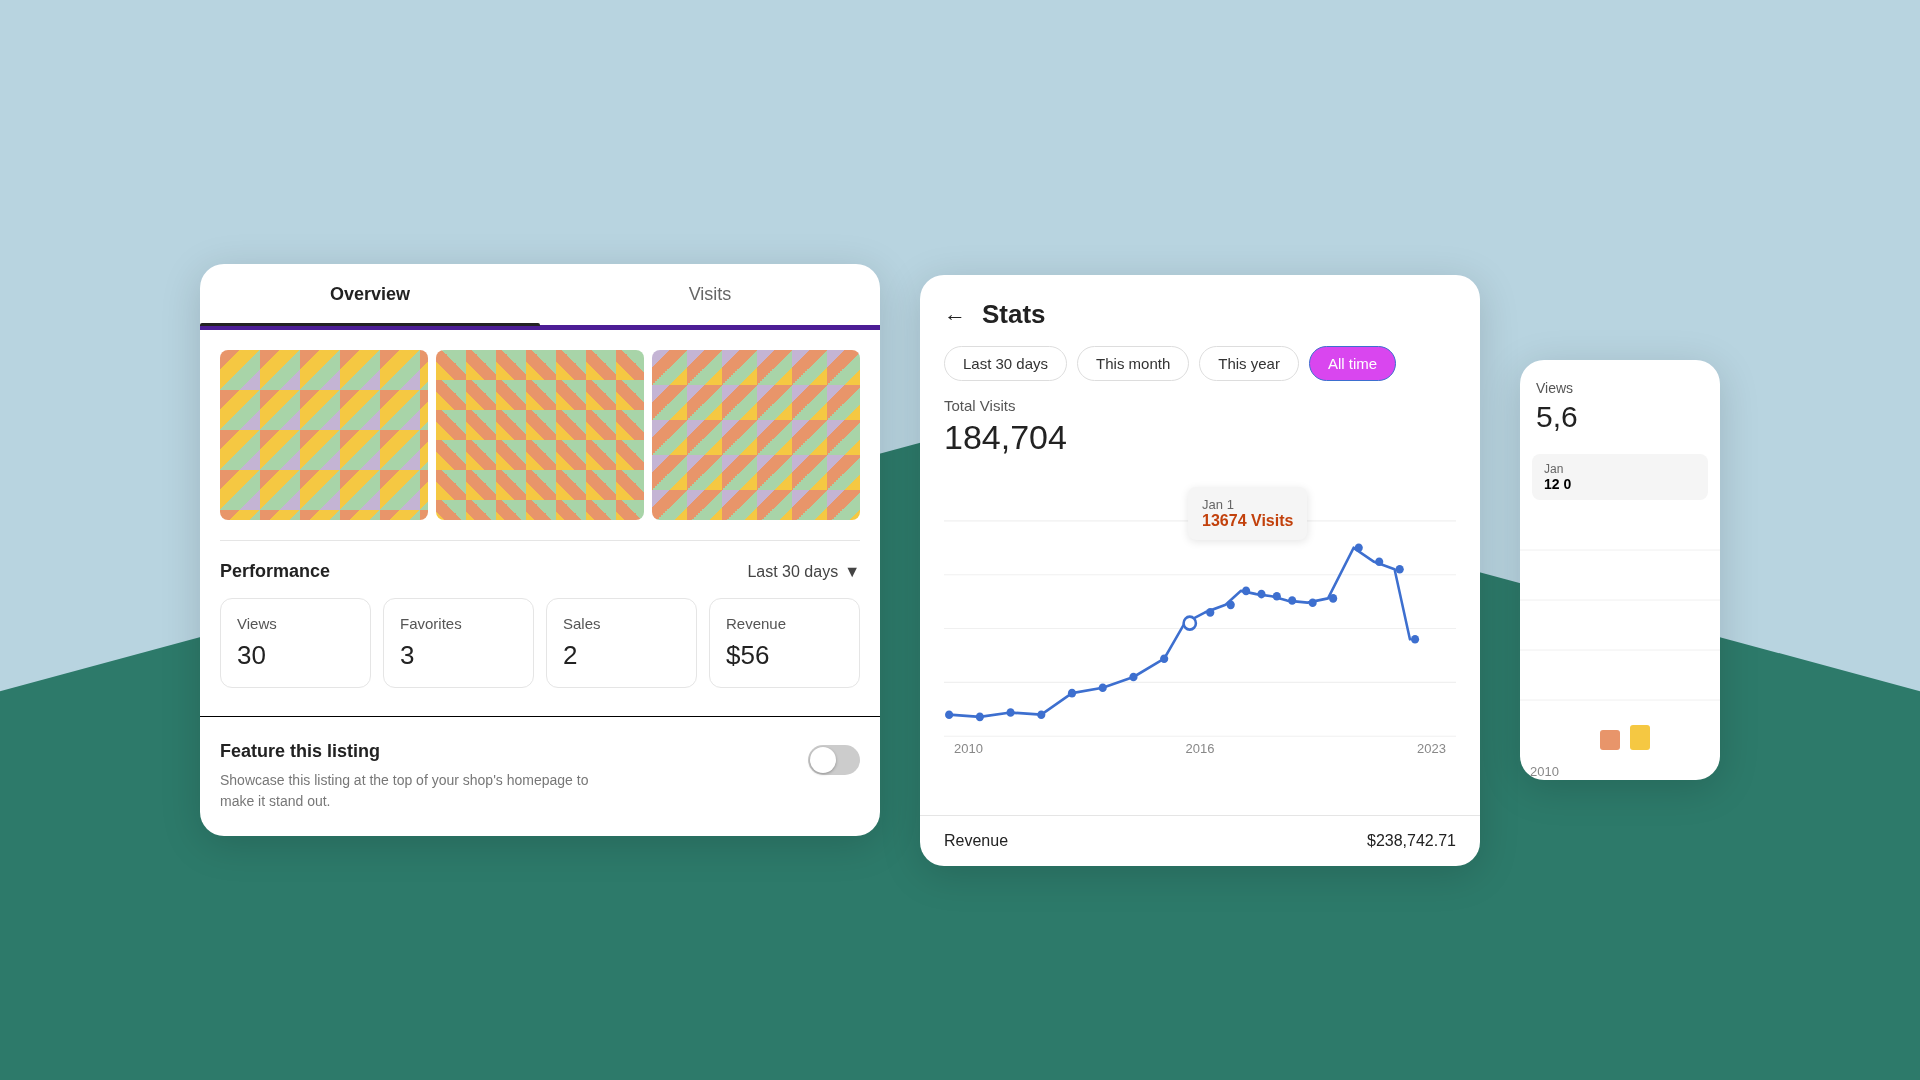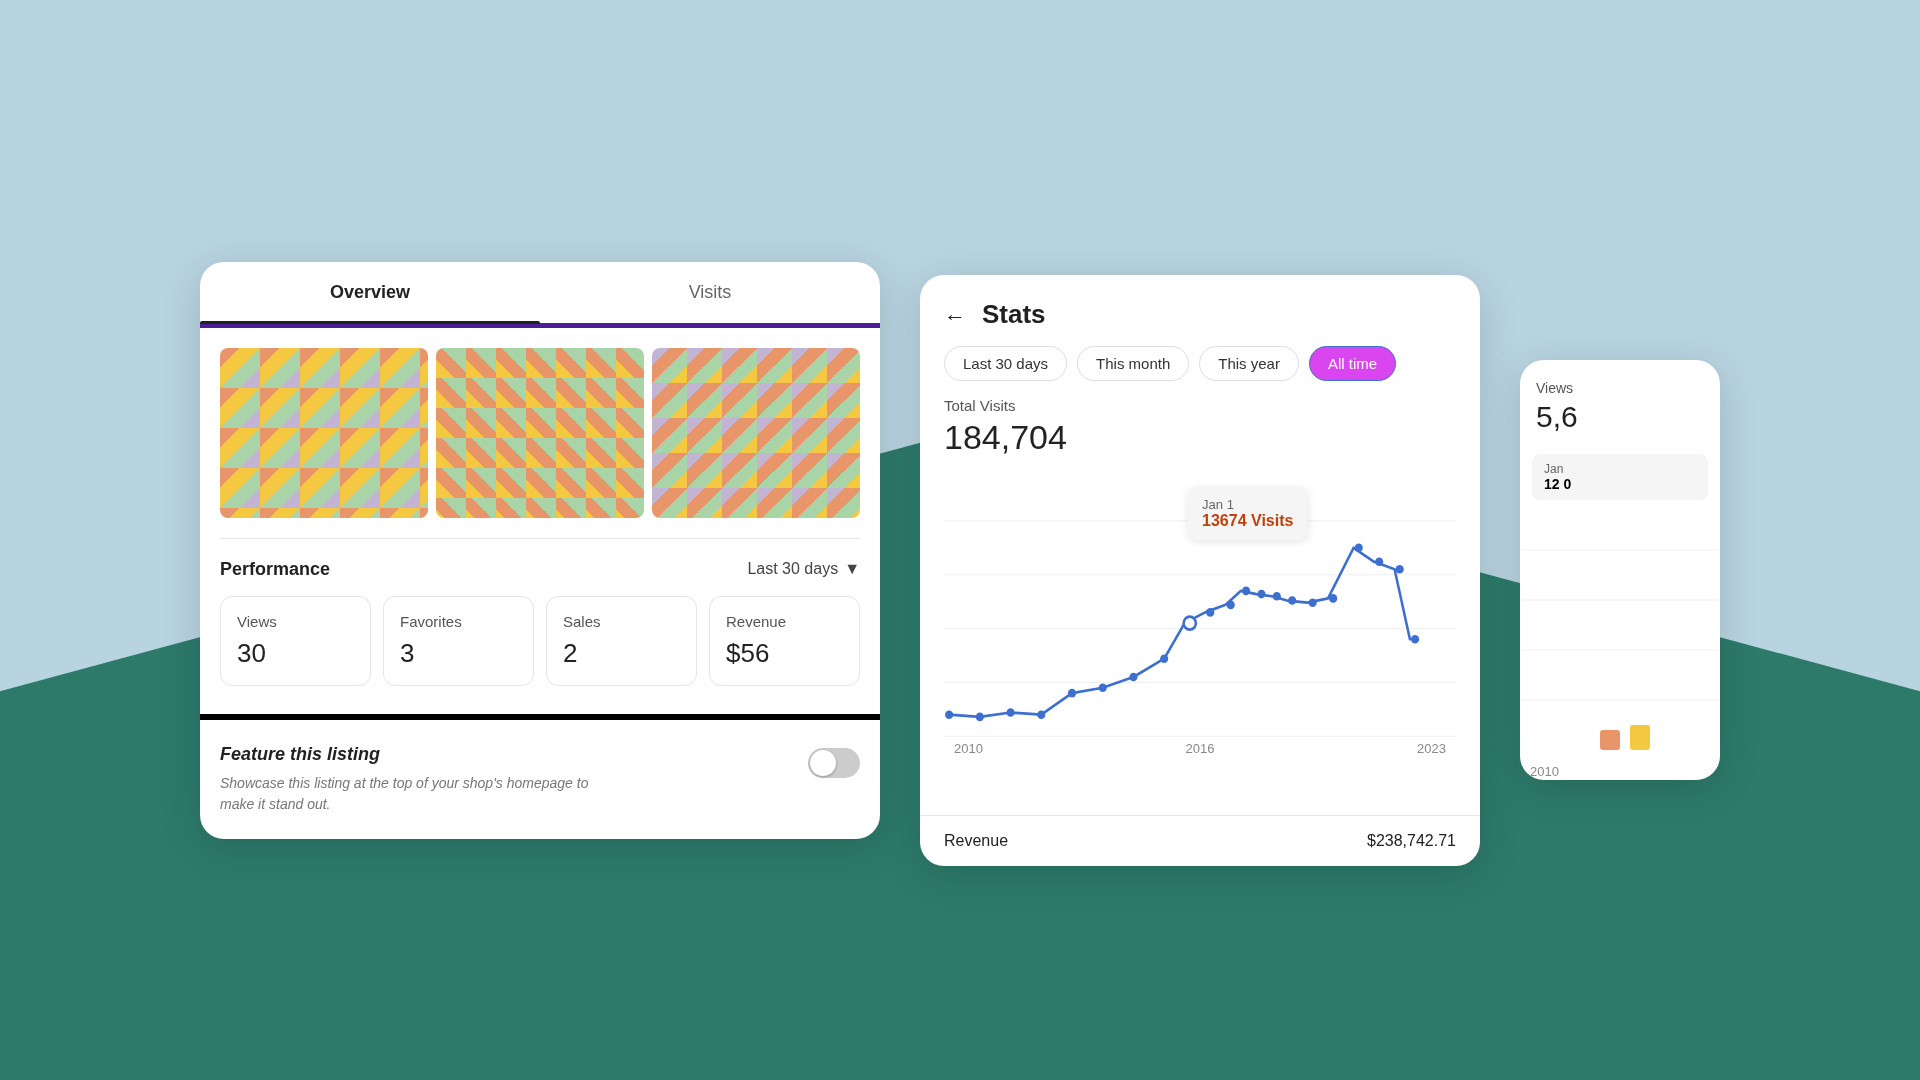--- a/index.html
+++ b/index.html
@@ -159,26 +159,25 @@
     }
 
     .metric-value {
       font-size: 26px;
       color: #222;
       font-weight: 400;
     }
 
     .feature-section {
       padding: 24px 20px;
-      border-top: 6px solid #000000;
+      border-top: 1px solid #000000;
       display: flex;
       justify-content: space-between;
       align-items: flex-start;
       margin-top: 8px;
-      font-style: italic;
     }
 
     .feature-text h3 {
       font-size: 18px;
       font-weight: 600;
       color: #222;
       margin-bottom: 8px;
     }
 
     .feature-text p {

